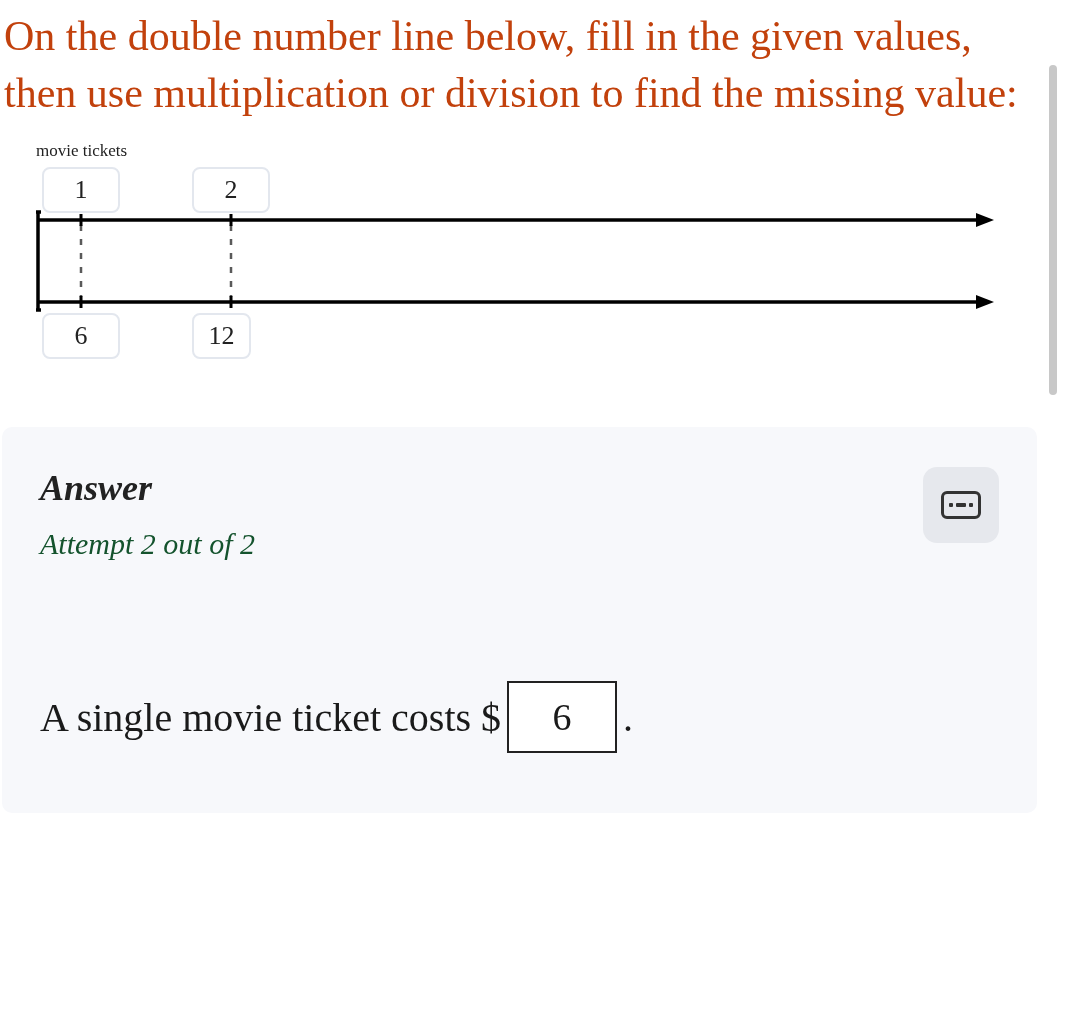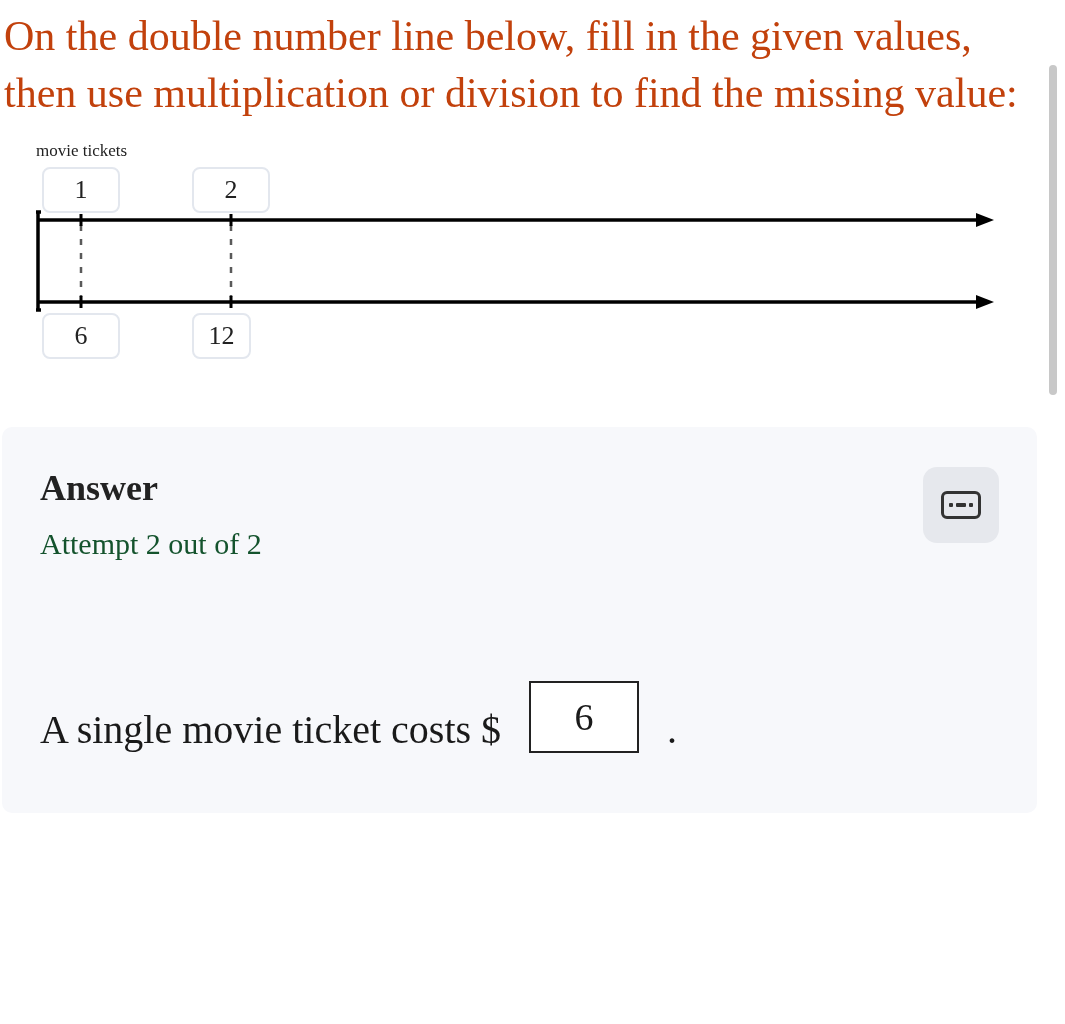--- a/index.html
+++ b/index.html
@@ -68,20 +68,21 @@
     border-radius: 10px;
     padding: 40px 38px 60px 38px;
     width: 1035px;
     margin-left: 2px;
     position: relative;
   }
   .answer-head {
     display: flex;
     justify-content: space-between;
     align-items: flex-start;
+    font-style: italic;
   }
   .answer-title {
     font-family: Georgia, serif;
     font-weight: bold;
     font-size: 36px;
     color: #222;
   }
   .attempt {
     font-size: 30px;
     color: #14532d;
@@ -108,23 +109,23 @@
     justify-content: center;
     gap: 3px;
   }
   .kbd-icon .dot { width: 4px; height: 4px; background: #333; border-radius: 1px; }
   .kbd-icon .dash { width: 10px; height: 4px; background: #333; border-radius: 1px; }
 
   .sentence-row {
     margin-top: 120px;
     font-size: 40px;
     display: flex;
-    align-items: flex-end;
+    align-items: center;
     flex-wrap: wrap;
-    gap: 28px;
+    gap: 6px;
     color: #1a1a1a;
   }
   .ans-input {
     display: inline-flex;
     align-items: center;
     justify-content: center;
     width: 110px;
     height: 72px;
     border: 2px solid #222;
     font-size: 38px;

